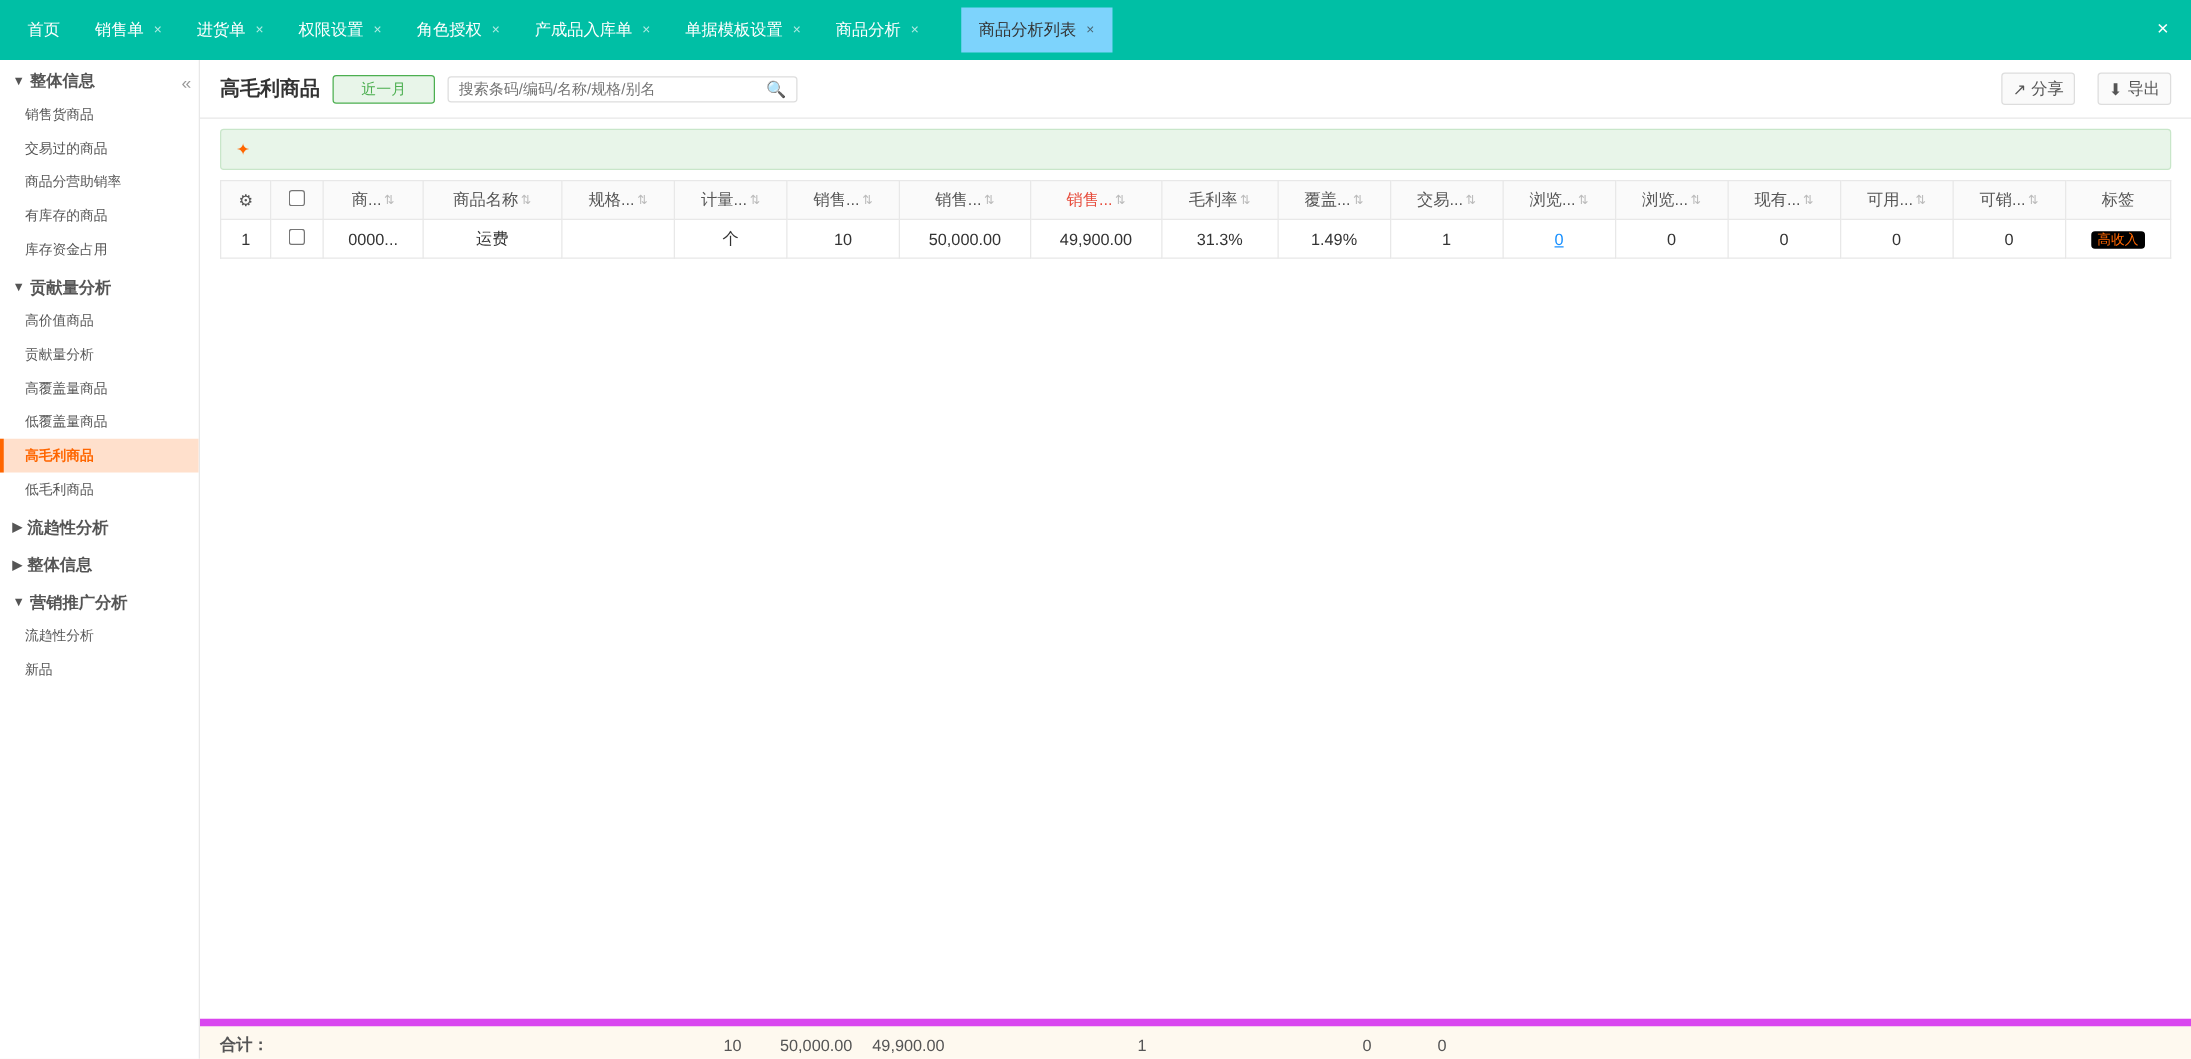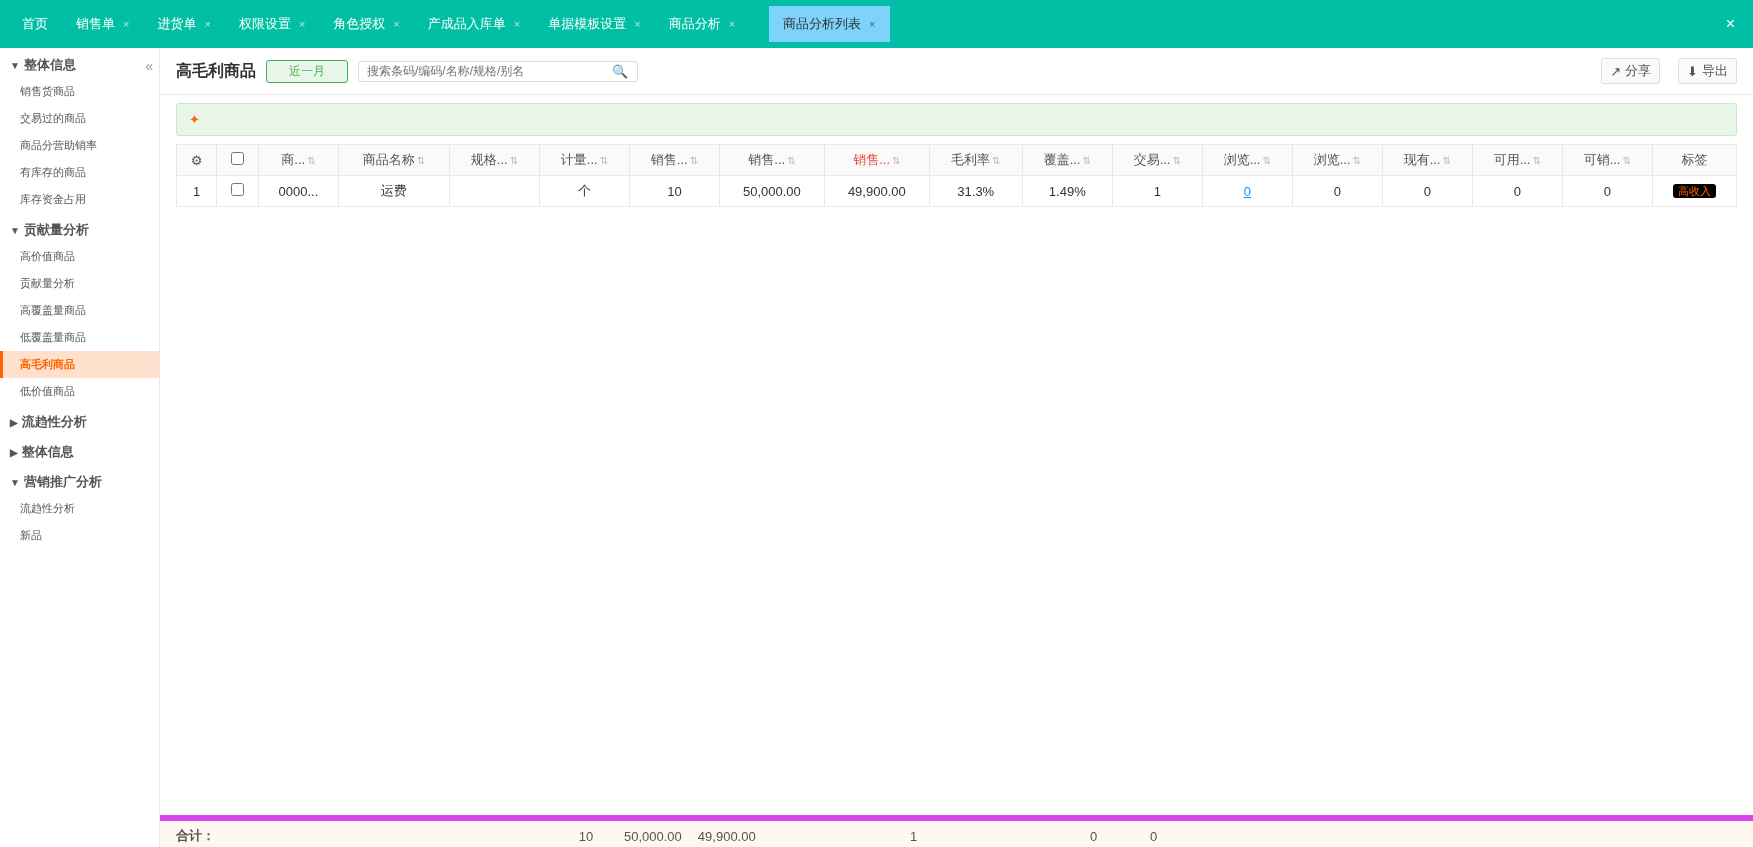--- a/index.html
+++ b/index.html
@@ -296,21 +296,21 @@
 
     <div class="sidebar-group-title">
       <span class="arrow">▼</span>
       <span>贡献量分析</span>
     </div>
     <div class="sidebar-item">高价值商品</div>
     <div class="sidebar-item">贡献量分析</div>
     <div class="sidebar-item">高覆盖量商品</div>
     <div class="sidebar-item">低覆盖量商品</div>
     <div class="sidebar-item active">高毛利商品</div>
-    <div class="sidebar-item">低价值商品</div>
+    <div class="sidebar-item">低毛利商品</div>
 
     <div class="sidebar-group-title">
       <span class="arrow">▶</span>
       <span>流趋性分析</span>
     </div>
 
     <div class="sidebar-group-title">
       <span class="arrow">▶</span>
       <span>整体信息</span>
     </div>

